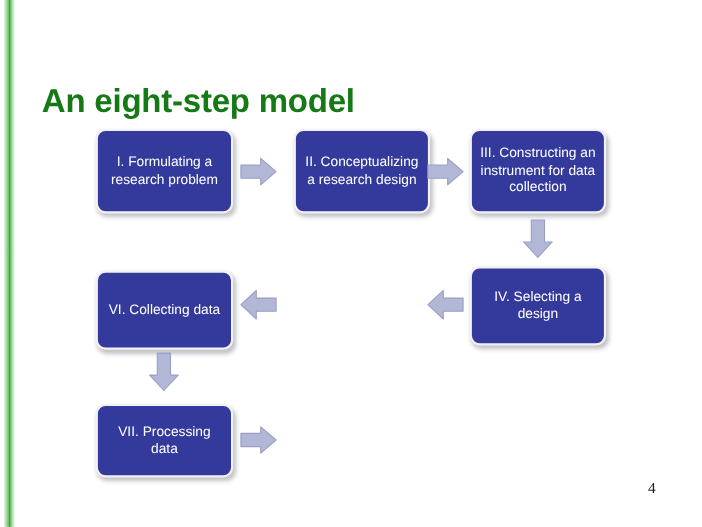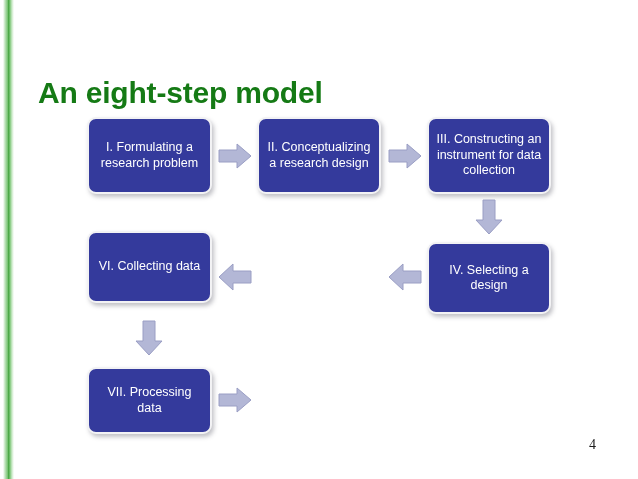--- a/index.html
+++ b/index.html
@@ -82,25 +82,25 @@
     padding: 2px 5px;
     box-shadow: 2px 3px 4px rgba(120,120,130,0.45);
   }
   .flow-box .box-label {
     display: block;
     width: 100%;
   }
 
   
   #box-1 { left: 87px;  top: 117px; width: 125px; height: 77px; }
-  #box-2 { left: 257px; top: 117px; width: 124px; height: 77px; }
+  #box-2 { left: 267px; top: 117px; width: 124px; height: 77px; }
   #box-3 { left: 427px; top: 117px; width: 124px; height: 77px; }
   #box-4 { left: 427px; top: 242px; width: 124px; height: 72px; }
   #box-5 { left: 257px; top: 242px; width: 124px; height: 72px; }
-  #box-6 { left: 87px;  top: 231px; width: 125px; height: 72px; text-align: center; }
+  #box-6 { left: 87px;  top: 246px; width: 125px; height: 72px; text-align: center; }
   #box-7 { left: 87px;  top: 367px; width: 125px; height: 67px; }
   #box-8 { left: 257px; top: 367px; width: 124px; height: 67px; }
 
   
   .flow-arrow {
     position: absolute;
   }
   .flow-arrow svg { display: block; }
 
   #arrow-1-2 { left: 218px; top: 142px; }

